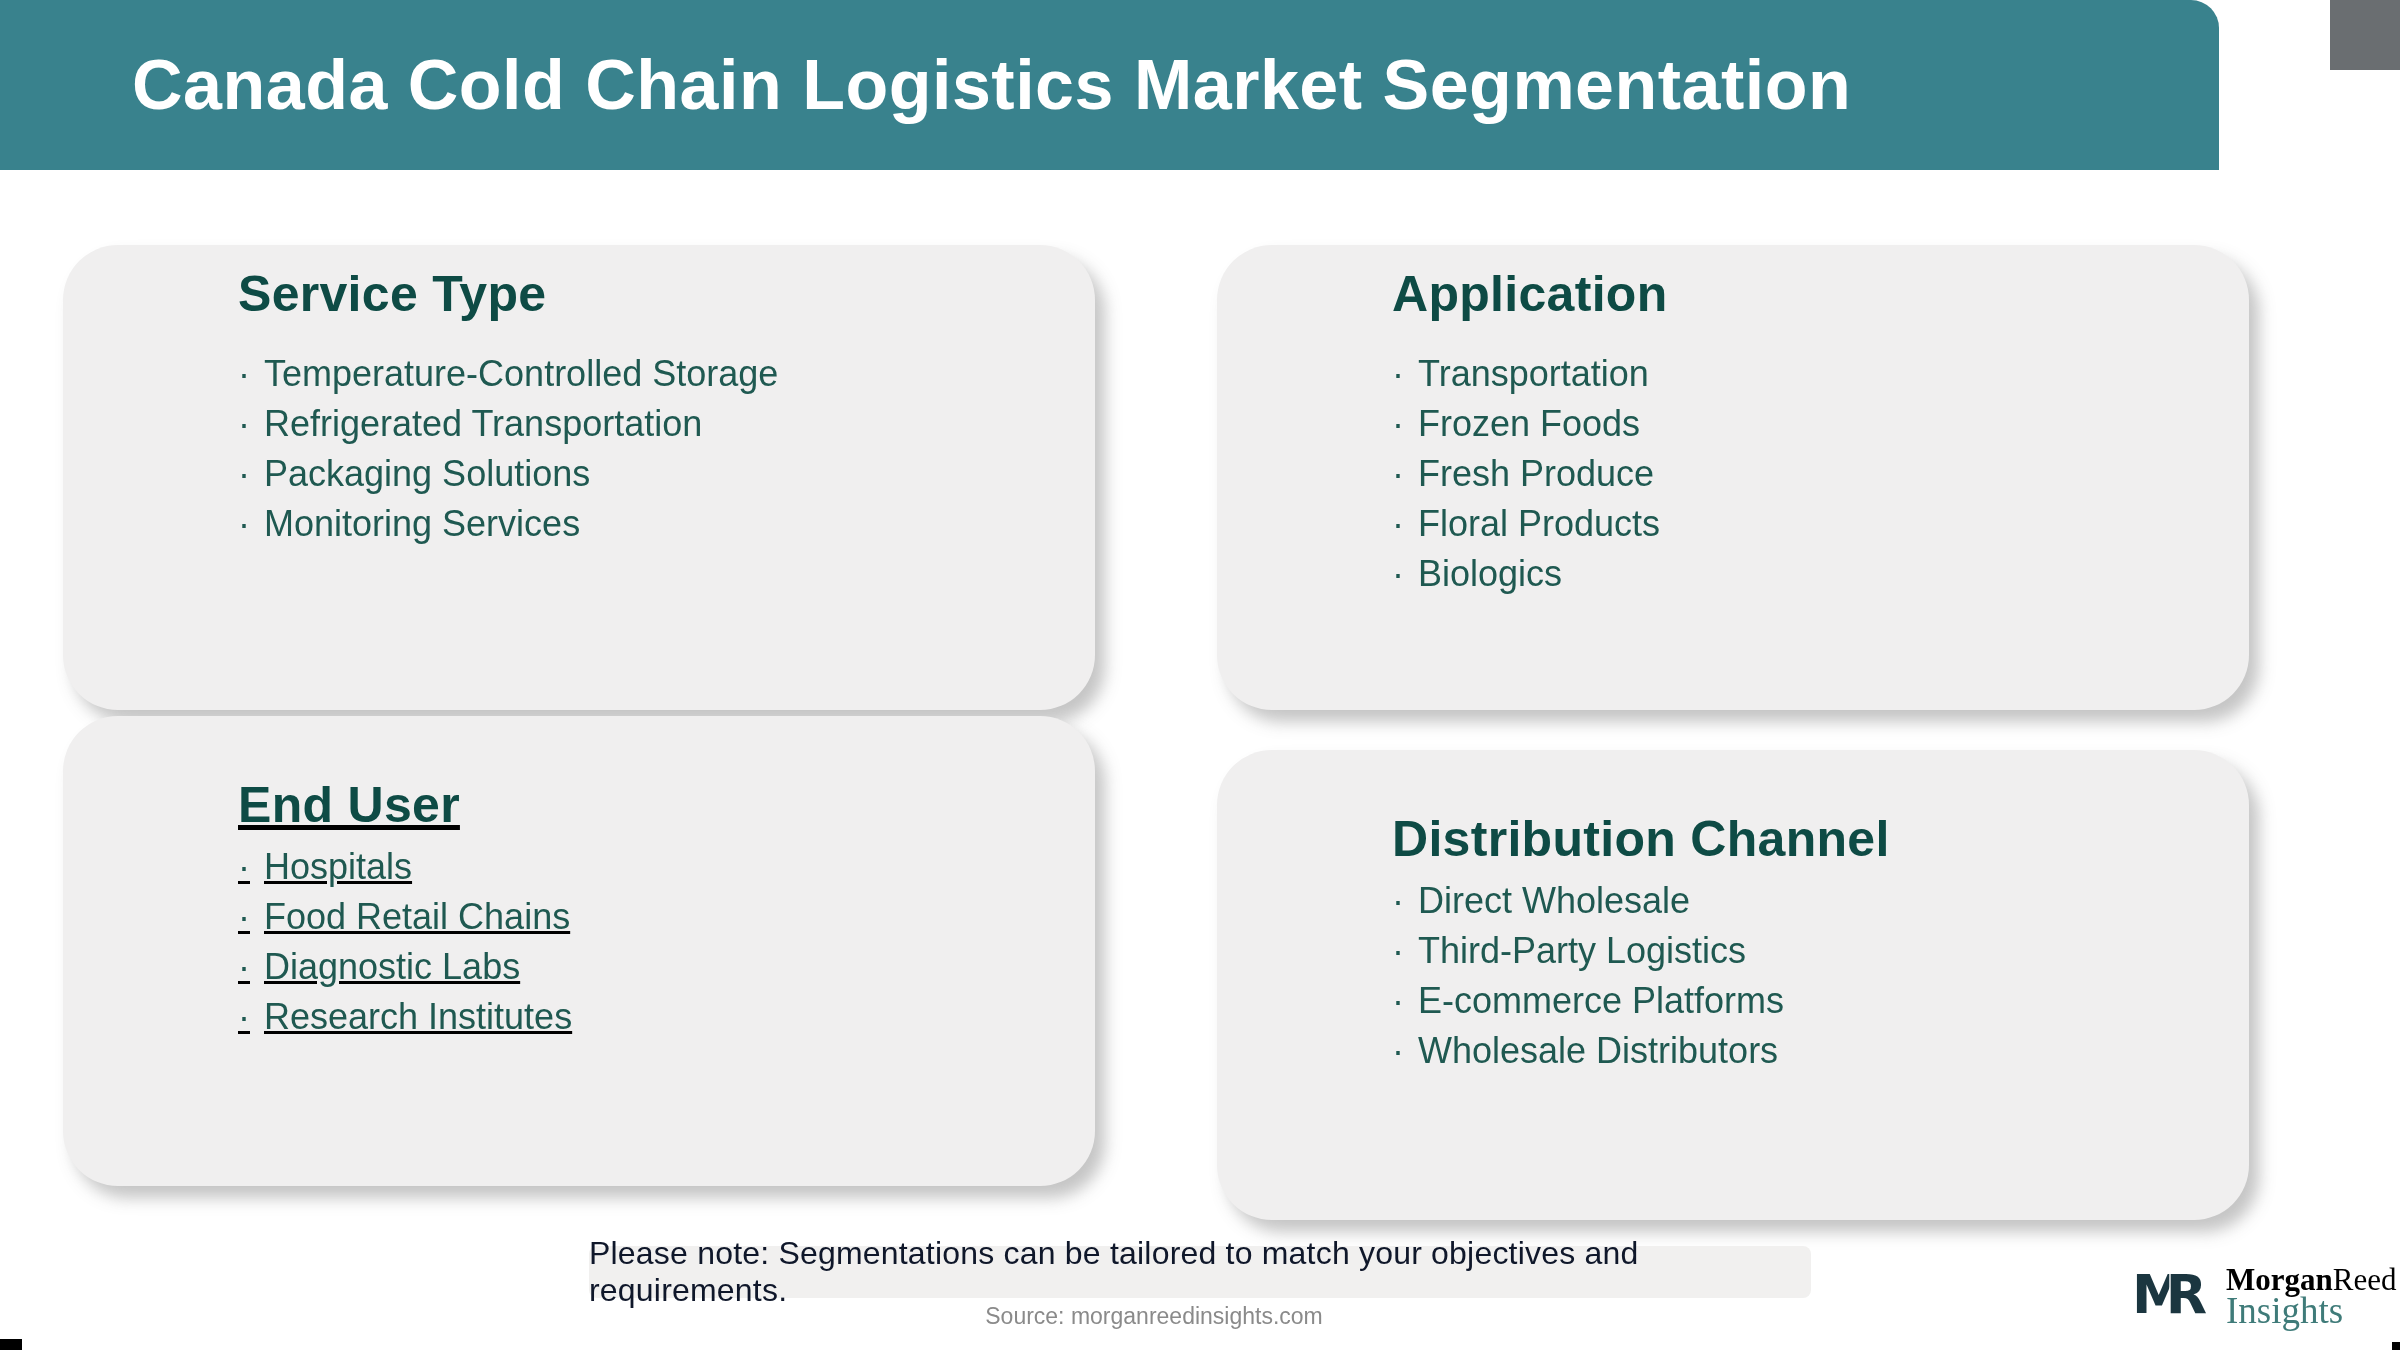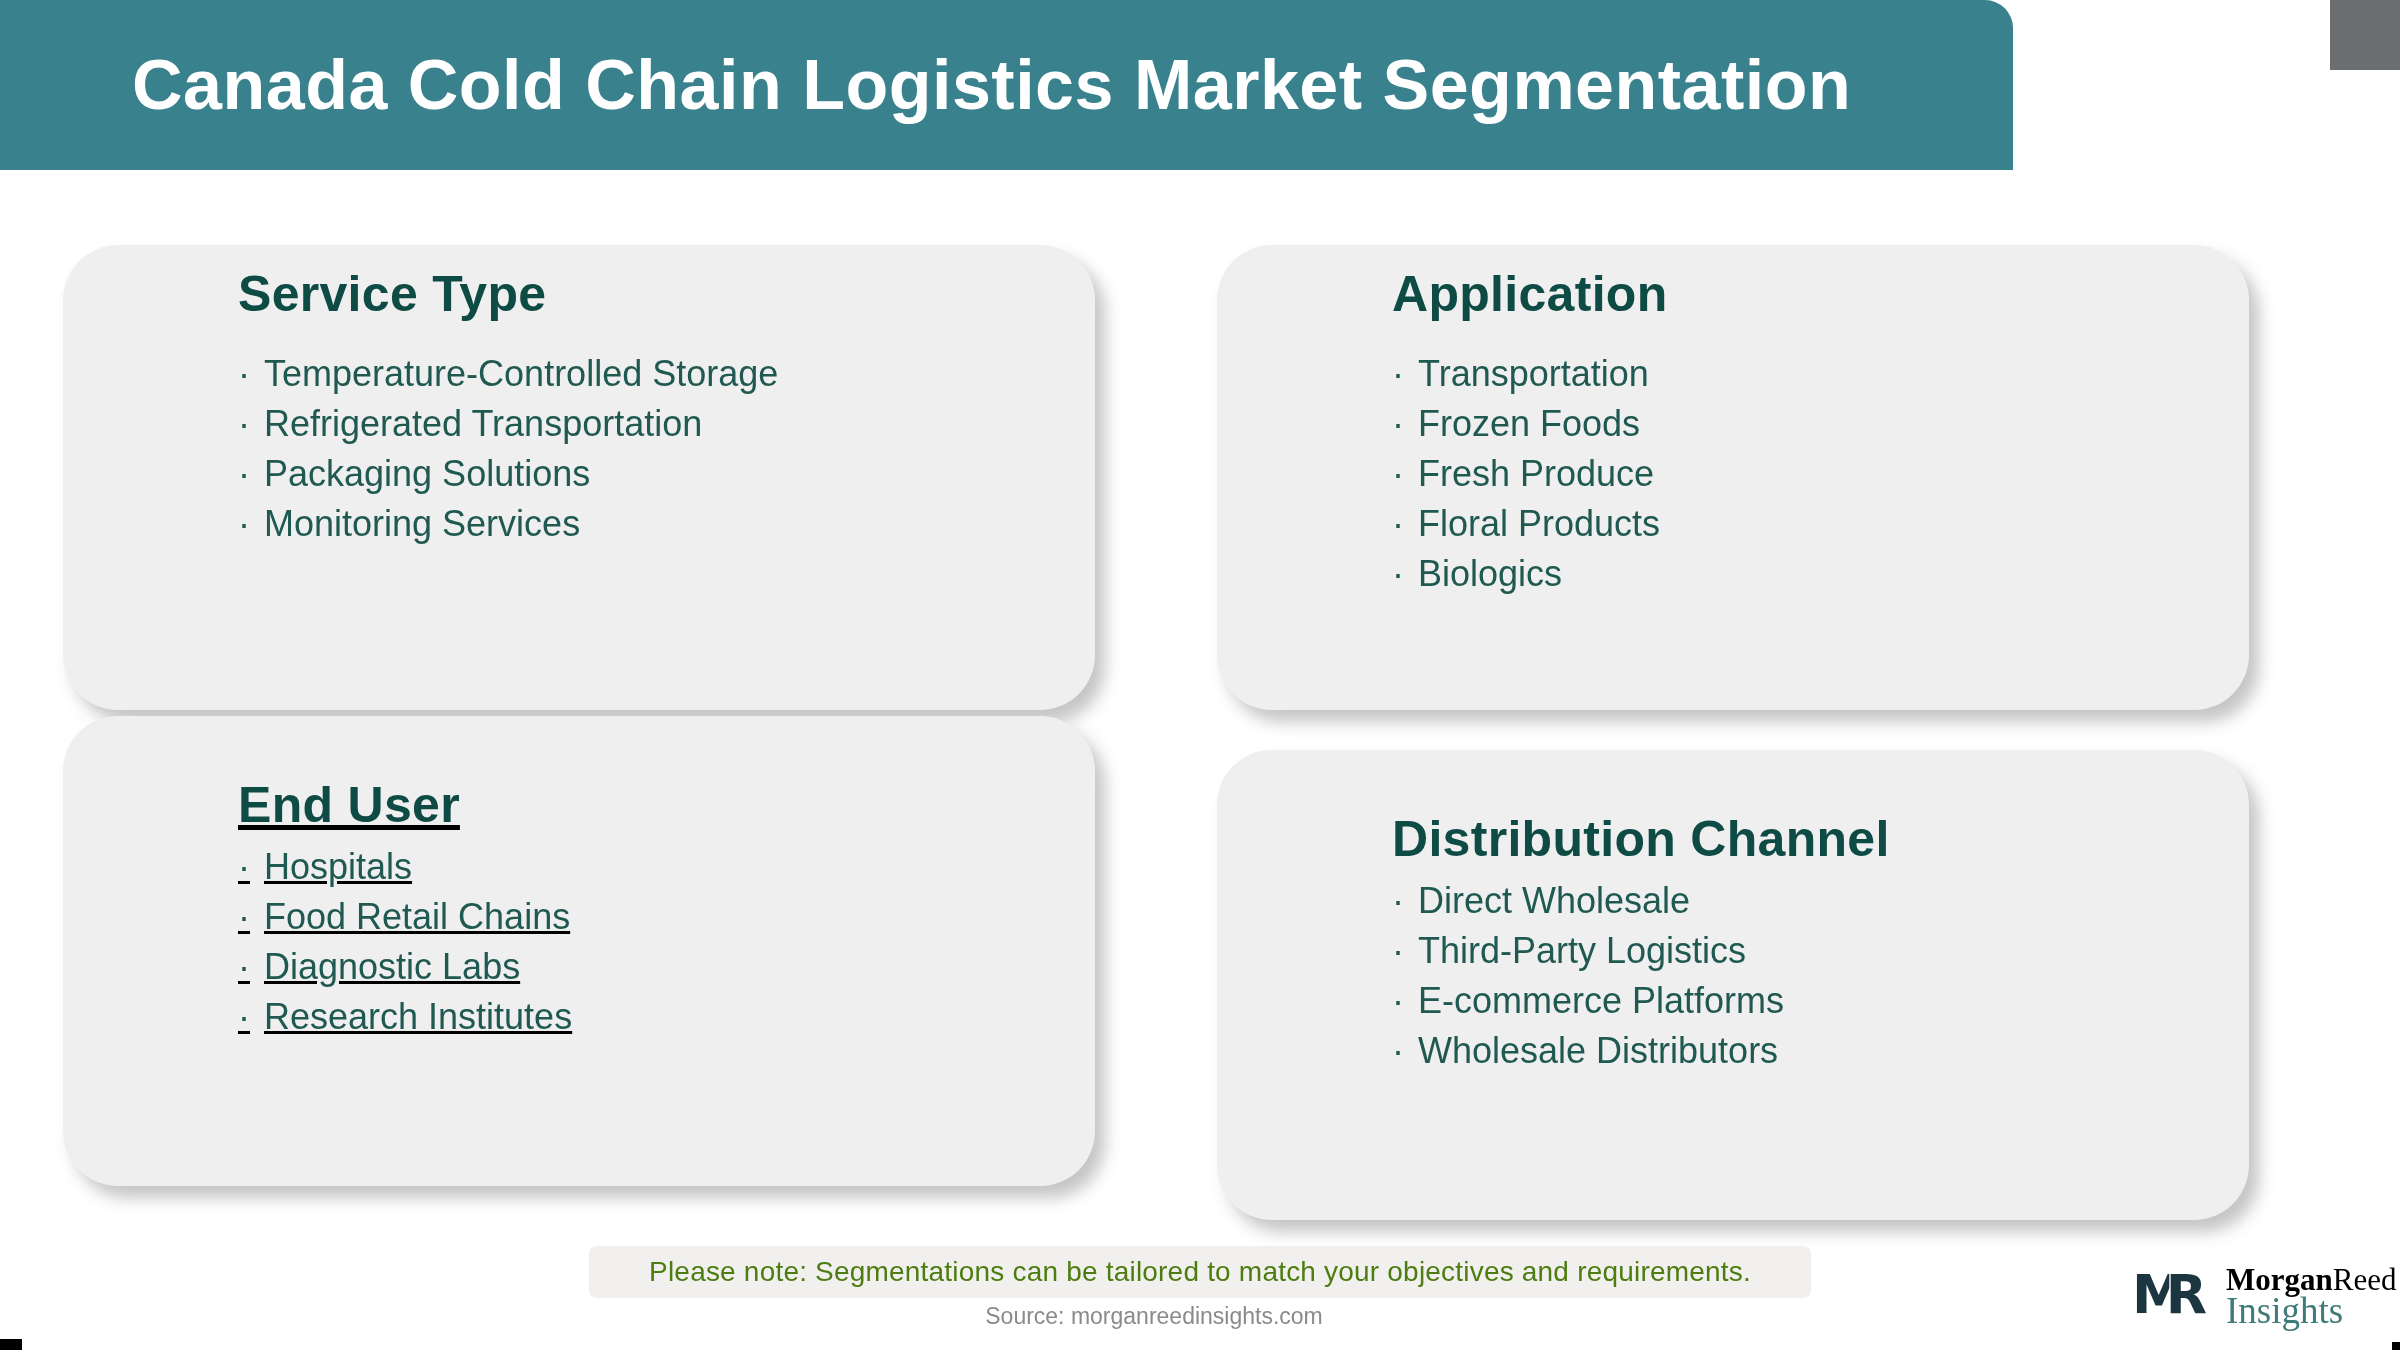--- a/index.html
+++ b/index.html
@@ -6,21 +6,21 @@
   body{
     width:2400px;height:1350px;position:relative;background:#ffffff;
     font-family:"Liberation Sans","DejaVu Sans",sans-serif;
     overflow:hidden;
   }
   
   .header-back{
     position:absolute;top:0;right:0;width:70px;height:70px;background:#6a6e71;
   }
   .header{
-    position:absolute;top:0;left:0;width:2013px;height:170px;
+    position:absolute;top:0;left:0;width:2219px;height:170px;
     background:#39828D;display:flex;align-items:center;
     border-top-right-radius:28px;
   }
   .header h1{
     margin:0 0 0 132px;color:#ffffff;font-size:70px;font-weight:bold;
     letter-spacing:0.5px;
   }
   
   .card{
     position:absolute;width:1032px;background:#F0EFEF;border-radius:55px;
@@ -40,21 +40,21 @@
   .card li{
     font-size:36px;color:#1F5951;line-height:50px;display:flex;align-items:baseline;
   }
   .card li .dot{margin-right:14px;font-size:36px;}
   
   .note{
     position:absolute;left:589px;top:1246px;width:1222px;height:52px;
     background:#F1F0EF;border-radius:8px;
     display:flex;align-items:center;justify-content:center;
   }
-  .note span{color:#4d7c0f;font-size:28px;letter-spacing:0.2px;}
+  .note span{color:#0f172a;font-size:32px;letter-spacing:0.2px;}
   .source{
     position:absolute;top:1303px;left:0;width:2308px;text-align:center;
     color:#8A8A8A;font-size:23px;
   }
   
   .logo{
     position:absolute;left:2132px;top:1264px;display:flex;align-items:center;gap:12px;
   }
   .logo-textcol{display:flex;flex-direction:column;}
   .logo-name{

